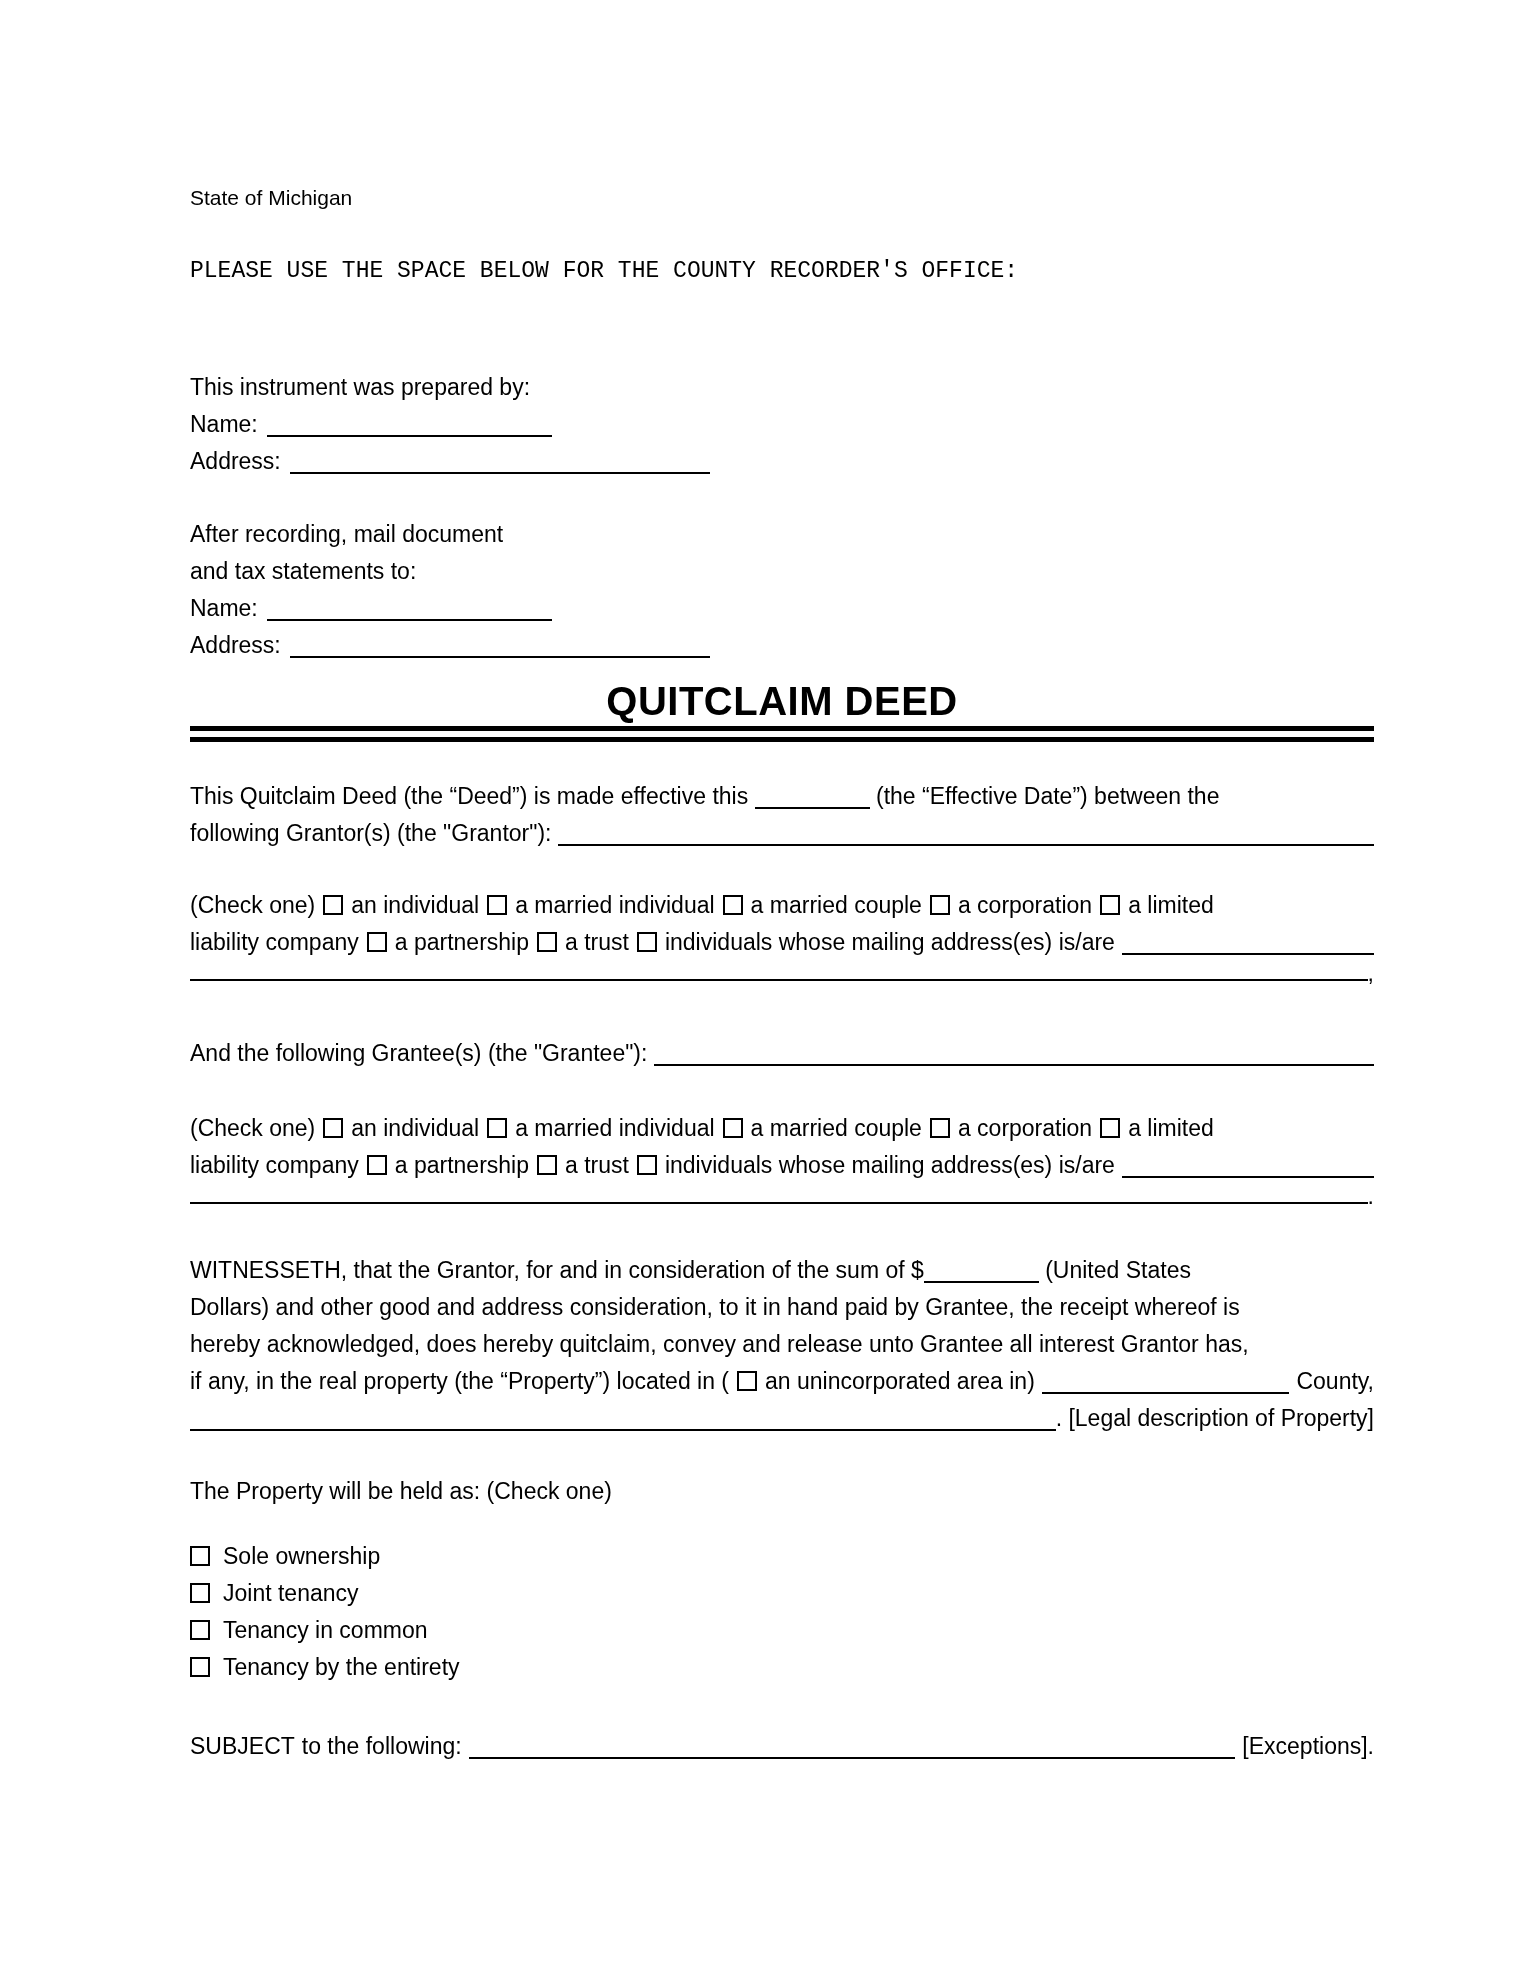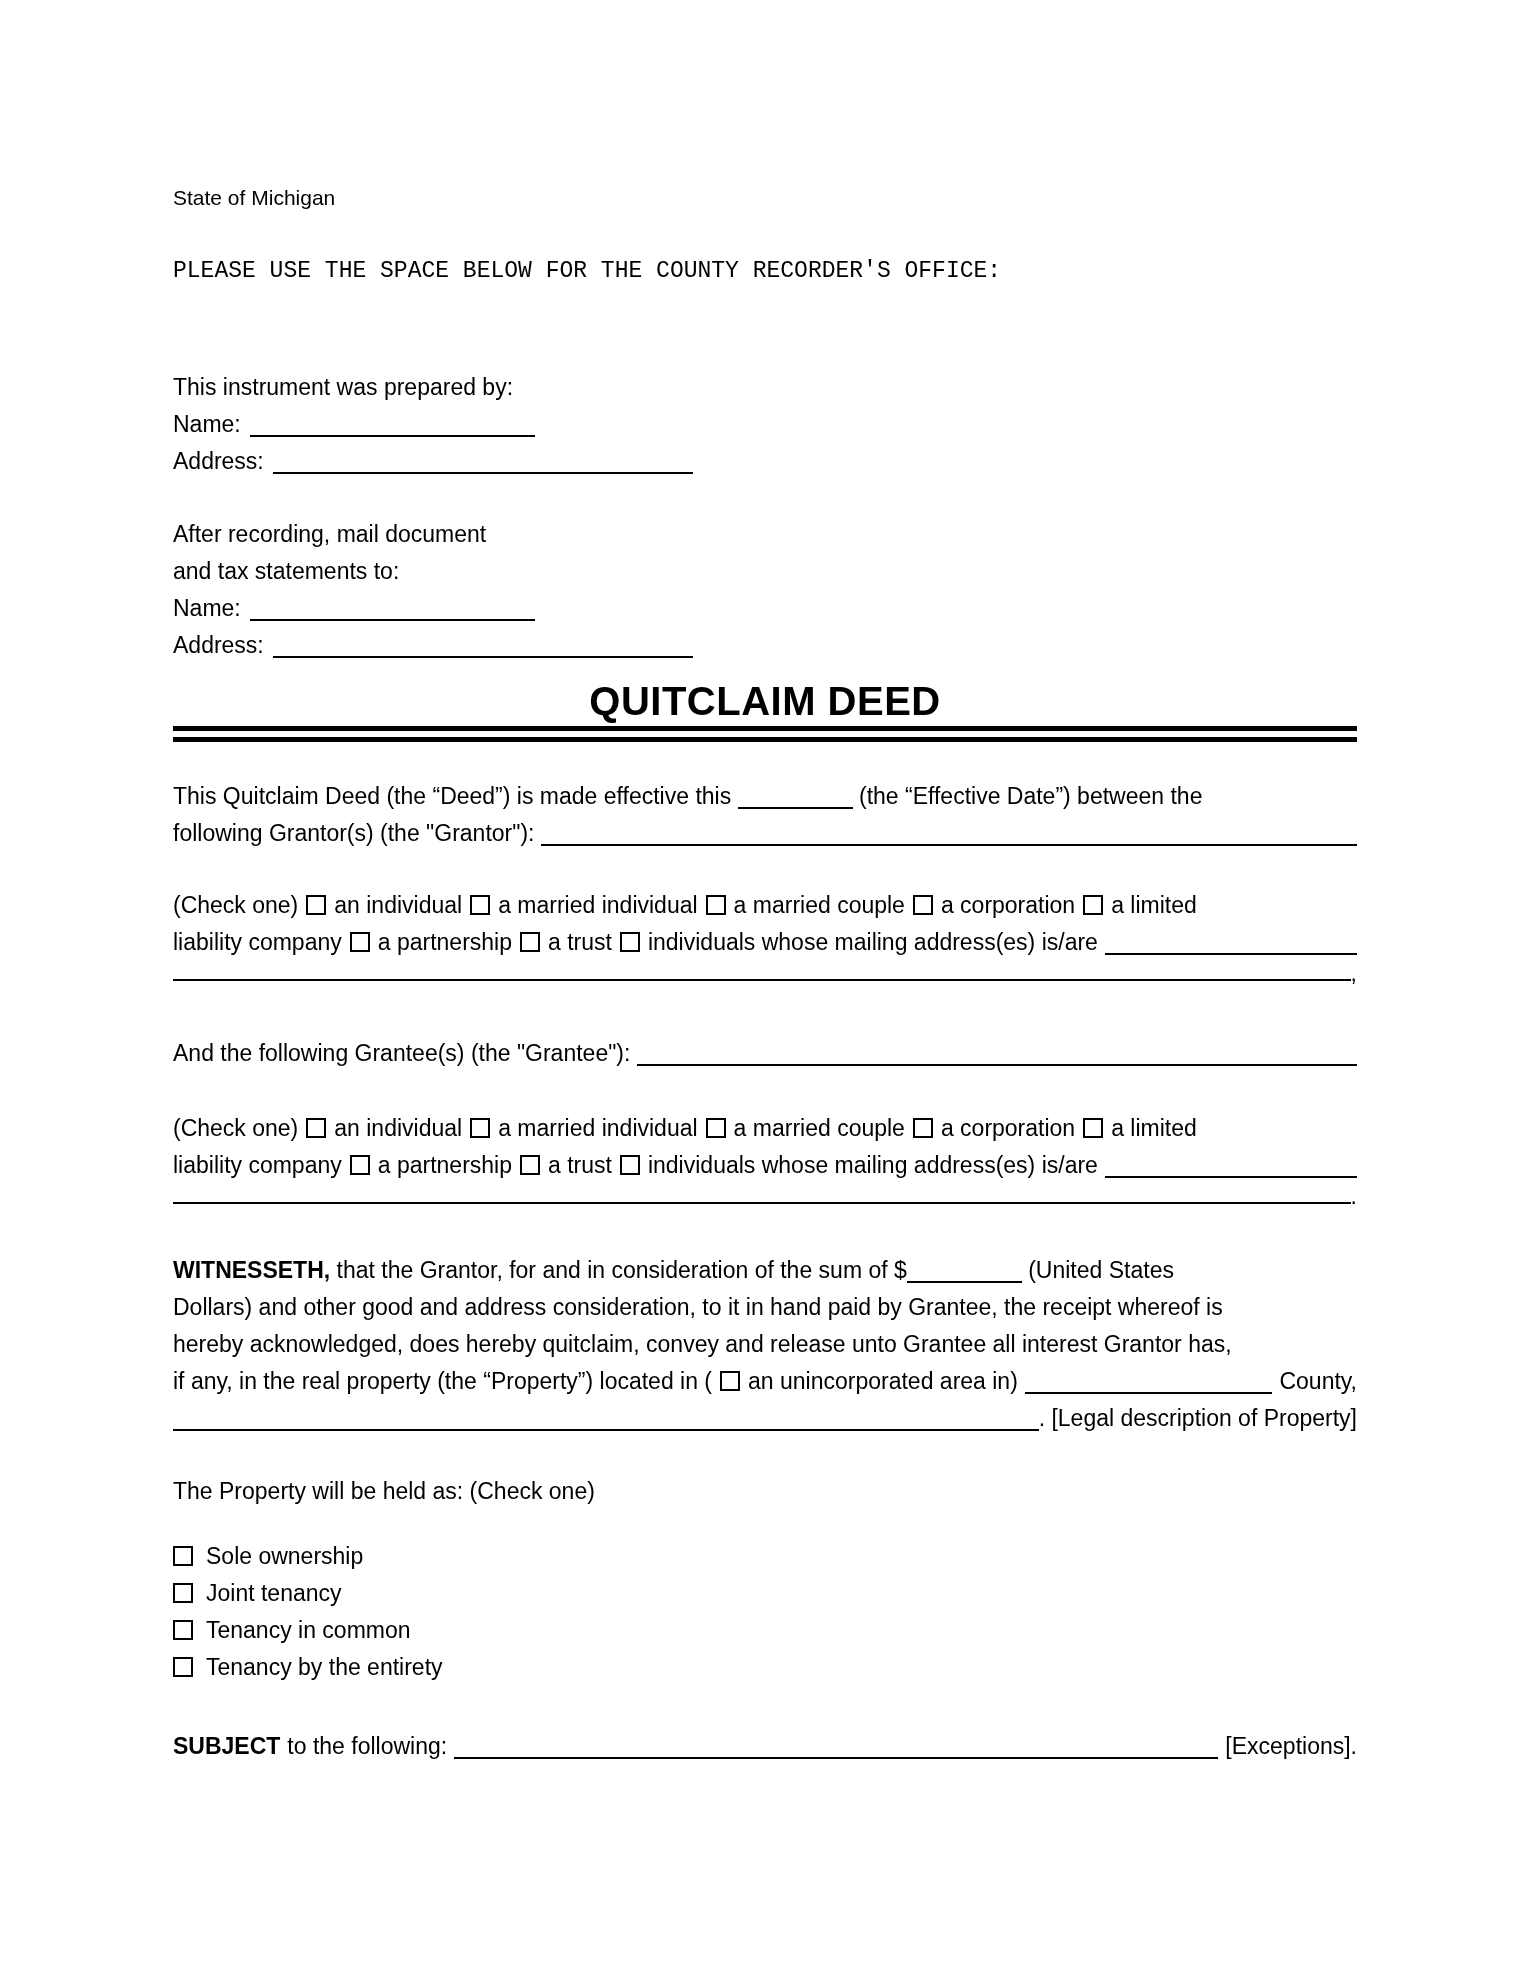--- a/index.html
+++ b/index.html
@@ -1,33 +1,33 @@
 <!DOCTYPE html>
 <html><head>
 <meta charset="utf-8">
 <style>
   html,body { margin:0; padding:0; background:#ffffff; }
   .page {
     position:relative; width:1530px; height:1980px; background:#ffffff;
     font-family:"Liberation Sans","DejaVu Sans",sans-serif;
     font-size:23px; color:#000; overflow:hidden;
   }
-  .content { position:absolute; left:173px; top:0; width:1184px; }
+  .content { position:absolute; left:190px; top:0; width:1184px; }
   .line { line-height:37px; }
   .fx { display:flex; align-items:baseline; }
   .blank {
     display:inline-block; height:1px; border-bottom:2px solid #000;
     position:relative; top:5px; vertical-align:baseline;
   }
   .fill { flex:1 1 auto; }
   .cb {
     display:inline-block; width:16px; height:16px; border:2px solid #000;
     position:relative; top:2px; margin:0 8px; flex:0 0 auto;
   }
-  .bold { font-weight:bold;text-align:right; }
+  .bold { font-weight:normal;text-align:right; }
   .small { font-size:21px; }
   .ml { margin-left:7px; }
   .mr { margin-right:7px; }
   .state { margin-top:185px; line-height:26px; }
   .notice { margin-top:45px; line-height:30px;font-family:Liberation Mono, monospace; }
   .prep-head { margin-top:83px; }
   .mail-block { margin-top:36px; }
   .title {
     margin-top:14px; text-align:center; font-weight:bold; font-size:40px;
     line-height:46px; letter-spacing:0.5px;

